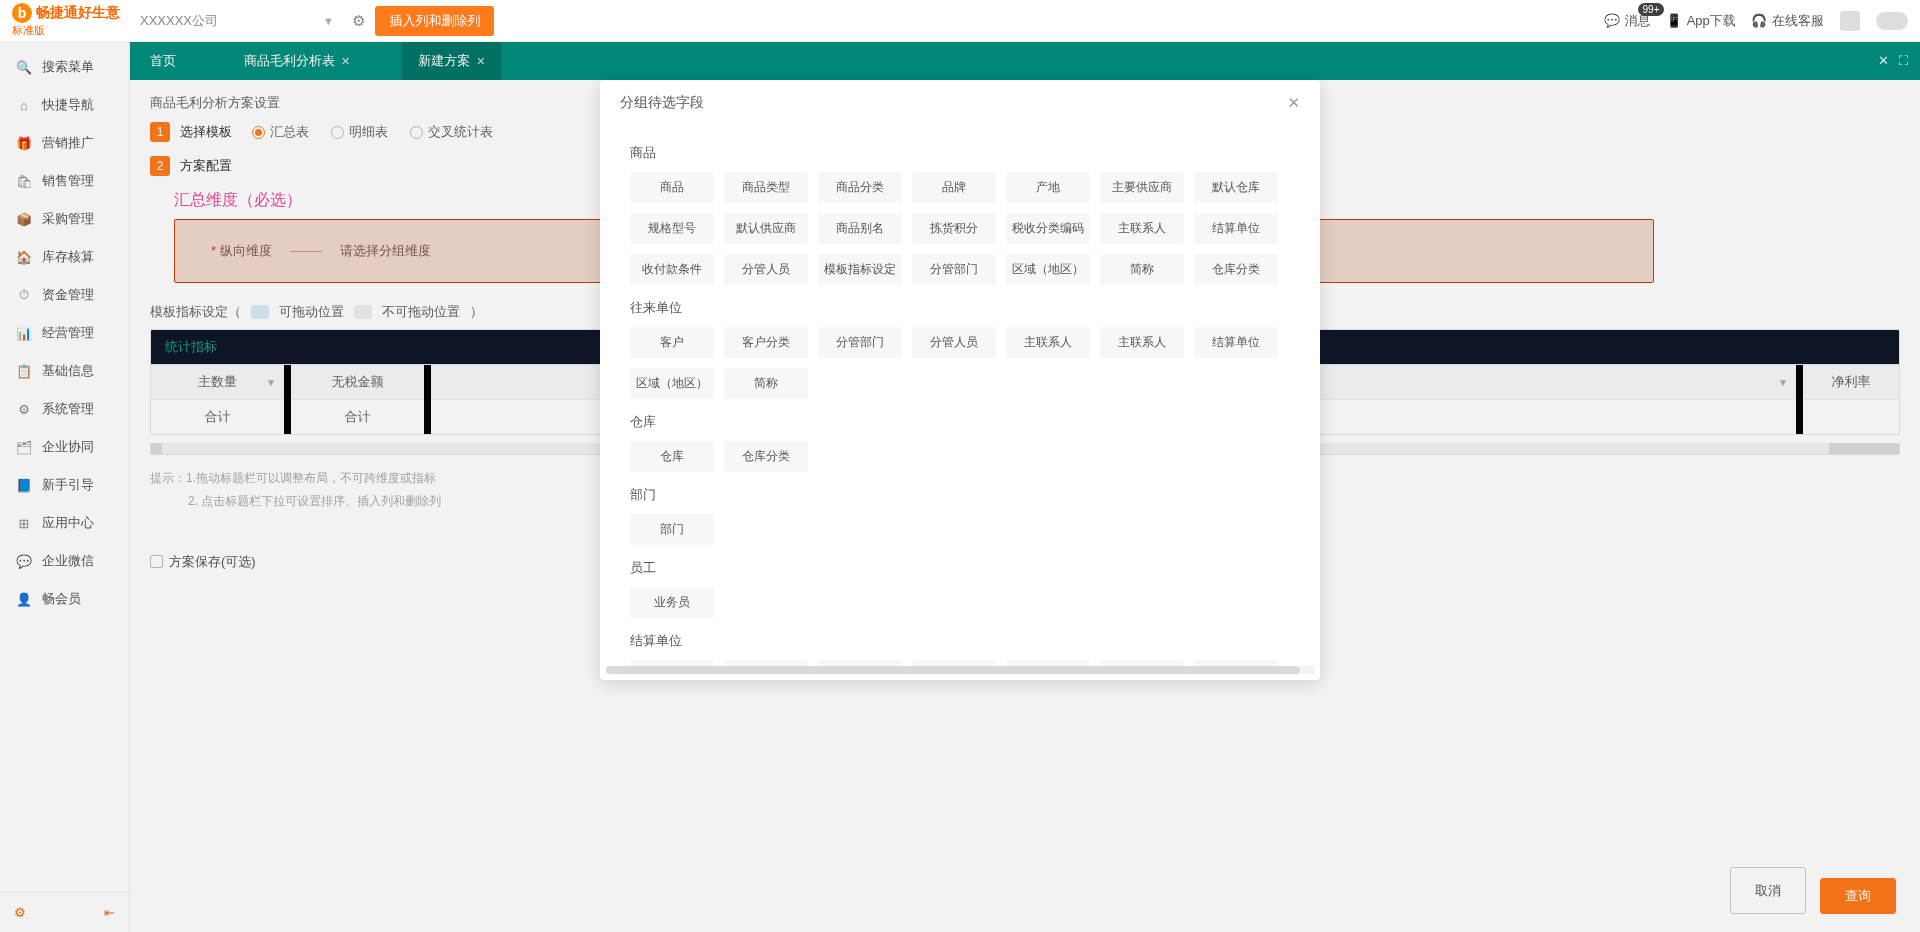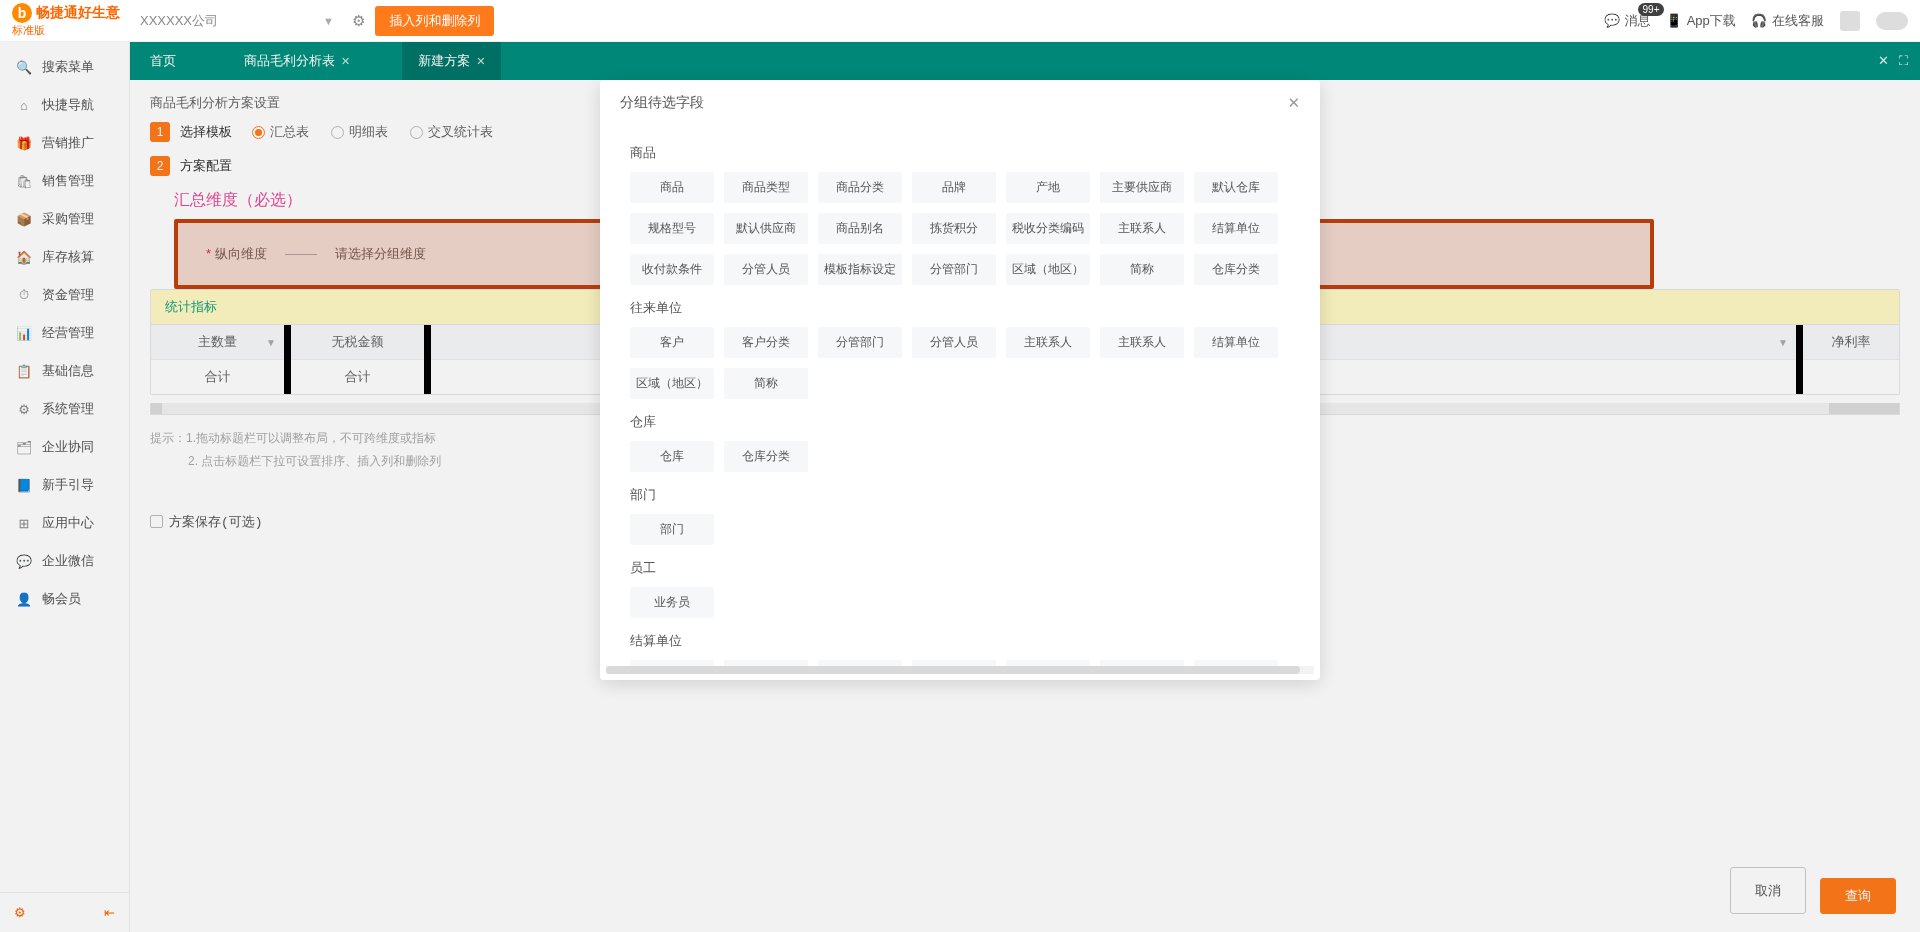--- a/index.html
+++ b/index.html
@@ -44,44 +44,44 @@
 .step-row { display:flex; align-items:center; gap:10px; margin:8px 0 14px; }
 .step-num { width:20px;height:20px;background:#ff7a1a;color:#fff;display:inline-flex;align-items:center;justify-content:center;border-radius:3px;font-size:12px;}
 .step-label { color:#333; font-weight:500; }
 .radios { display:flex; gap:22px; margin-left:10px; color:#666; font-size:13px;}
 .radio { display:flex; align-items:center; gap:5px; }
 .radio .dot { width:13px;height:13px;border:1px solid #bbb;border-radius:50%; display:inline-flex;align-items:center;justify-content:center;}
 .radio.sel .dot { border-color:#ff7a1a; }
 .radio.sel .dot::after { content:""; width:7px;height:7px;background:#ff7a1a;border-radius:50%;}
 
 .section-label { color:#ec4899; font-size:16px; margin:10px 0 8px 24px; }
-.dim-box { background:#f2d8ce; border:4px solid #c2410c; padding:22px 28px; margin-left:24px; border-radius:2px; max-width: 1480px;}
+.dim-box { background:#f2d8ce; border:1px solid #c2410c; padding:22px 36px; margin-left:24px; border-radius:2px; max-width: 1480px;}
 .dim-inner { display:flex; align-items:center; gap:18px; color:#7a5a4e; font-size:13px; }
 .dim-inner .req::before { content:"*"; color:#d33; margin-right:4px;}
 .dim-line { display:inline-block; width:32px; border-top:1px solid #b99; }
 
 .legend-row { display:flex; align-items:center; gap:10px; margin:20px 0 8px 0; color:#666; font-size:13px;}
 .legend-sw { width:18px;height:14px;display:inline-block;border-radius:2px;}
 .sw-a { background:#d6e9f8; }
 .sw-b { background:#eee; }
 
 .stat-table-wrap { margin:0 0 8px 0; border:1px solid #e5e5e5; border-radius:2px; overflow:hidden; }
-.stat-head { padding:8px 14px; color:#17a085; background:#fef9c3; font-size:13px; border-bottom:1px solid #e5e5e5;}
+.stat-head { padding:8px 14px; color:#17a085; background:#0f172a; font-size:13px; border-bottom:1px solid #e5e5e5;}
 .stat-grid { display:flex; }
 .stat-col { flex:0 0 140px; border-right:7px solid #000000; text-align:center; background:#fff;}
 .stat-col.wide { flex:1; min-width:280px;}
 .stat-hd { background:#f7f8fa; padding:8px 4px; color:#666; position:relative; display:flex; align-items:center; justify-content:center; gap:6px; border-bottom:1px solid #eee; font-size:13px;}
 .stat-hd .dd { position:absolute; right:8px; color:#aaa; font-size:10px;}
 .stat-cell { padding:8px 4px; color:#666; font-size:13px;}
 .hscroll { height:12px; background:#f3f3f3; border:1px solid #e5e5e5; border-top:none; position:relative; }
 .hscroll .thumb-l { position:absolute; left:0; top:0; bottom:0; width:11px; background:#dcdcdc;}
 .hscroll .thumb-r { position:absolute; right:0; top:0; bottom:0; width:70px; background:#dcdcdc;}
 
 .tips { color:#aaa; font-size:12px; margin:12px 0 0 0; line-height:1.9;}
-.save-row { margin-top:40px; display:flex; align-items:center; gap:6px; color:#555; font-size:13px;font-family:Liberation Mono, monospace;}
+.save-row { margin-top:40px; display:flex; align-items:center; gap:6px; color:#555; font-size:13px;}
 .chk { width:13px;height:13px;border:1px solid #bbb;border-radius:2px;display:inline-block;}
 
 .footer-actions { position:fixed; right:24px; bottom:18px; display:flex; gap:14px; z-index:1;}
 .btn { padding:8px 24px; border-radius:3px; border:1px solid #ccc; background:#fff; color:#555; cursor:pointer; font-size:13px;}
 .btn.primary { background:#ff7a1a; color:#fff; border-color:#ff7a1a;margin-top:11px;}
 
 
 .mask { position:fixed; inset:42px 0 0 0; background:rgba(0,0,0,.05); z-index:10;}
 .modal { position:fixed; top:80px; left:50%; transform:translateX(-50%); width:720px; max-height:600px; background:#fff; border-radius:4px; box-shadow:0 4px 20px rgba(0,0,0,.15); z-index:11; display:flex; flex-direction:column;}
 .modal-hd { padding:14px 20px; color:#555; font-size:14px; display:flex; align-items:center; }
@@ -249,20 +249,28 @@
 
       <div class="section-label">汇总维度（必选）</div>
       <div class="dim-box">
         <div class="dim-inner">
           <span class="req">纵向维度</span>
           <span class="dim-line"></span>
           <span>请选择分组维度</span>
         </div>
       </div>
 
+      <div class="legend-row">
+        <span>模板指标设定（</span>
+        <span class="legend-sw sw-a"></span>
+        <span>可拖动位置</span>
+        <span class="legend-sw sw-b"></span>
+        <span>不可拖动位置</span>
+        <span>）</span>
+      </div>
 
       <div class="stat-table-wrap">
         <div class="stat-head">统计指标</div>
         <div class="stat-grid">
           <div class="stat-col">
             <div class="stat-hd">
                 <span>主数量</span>
                 <span class="dd">▼</span>
               </div>
             <div class="stat-cell">合计</div>

